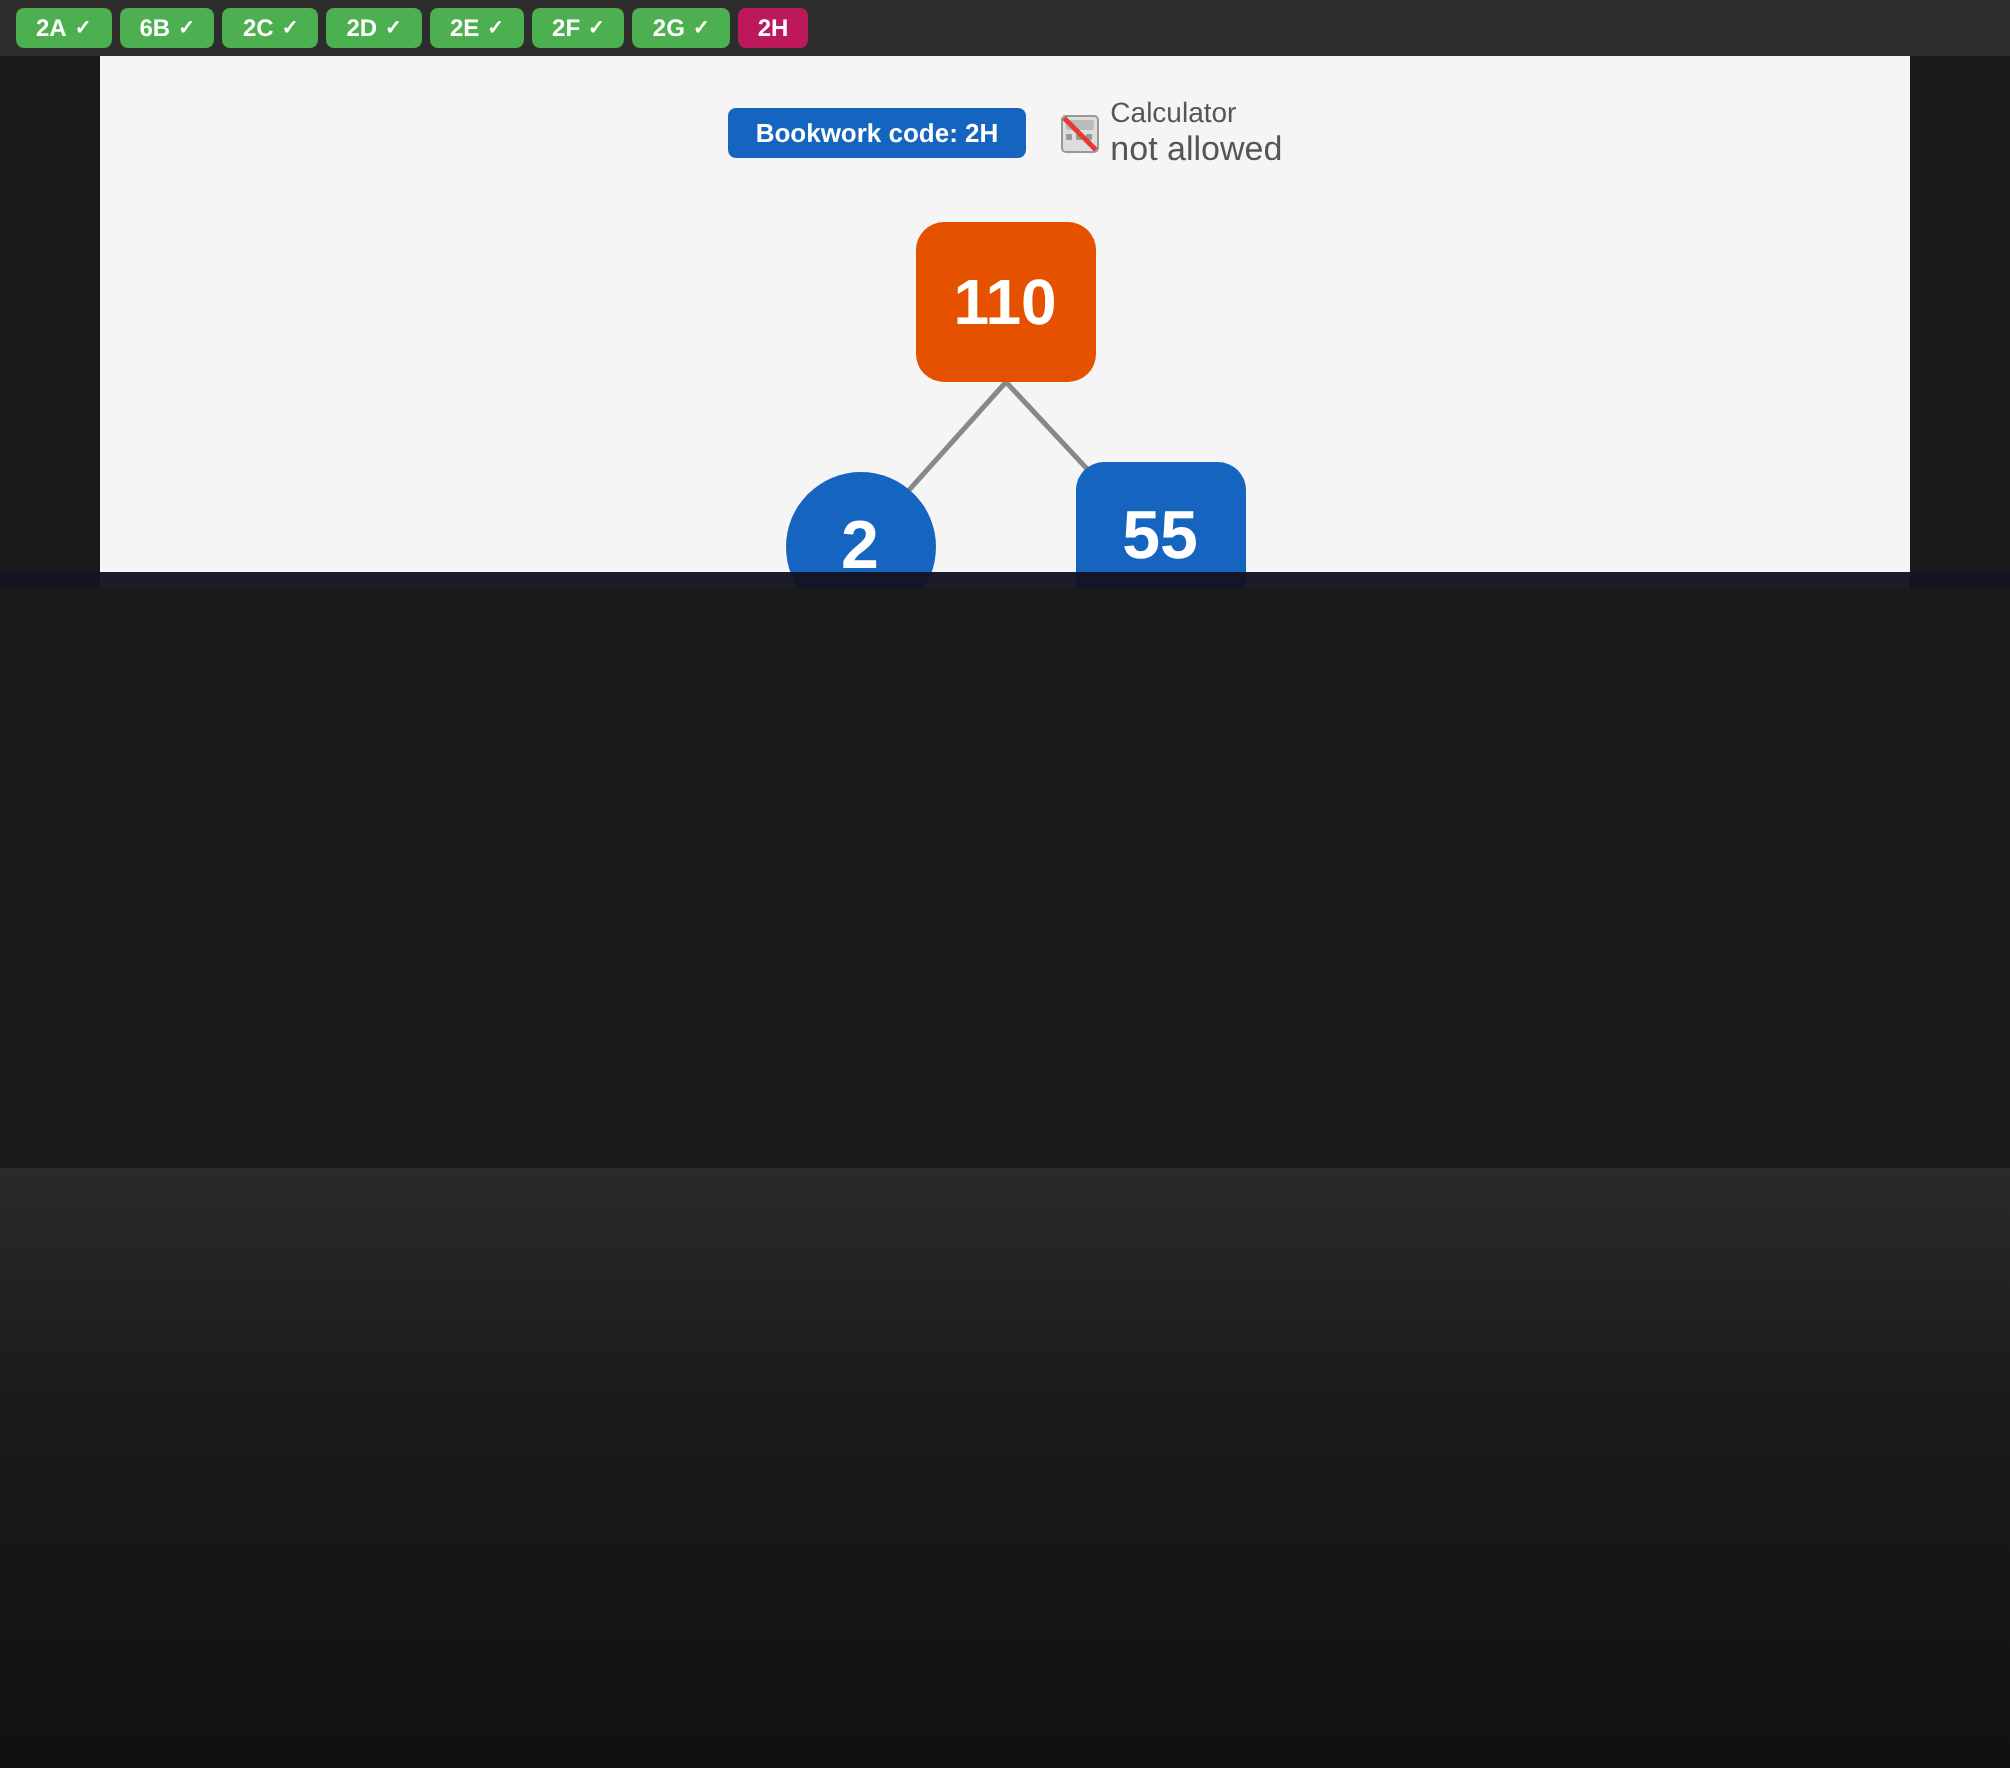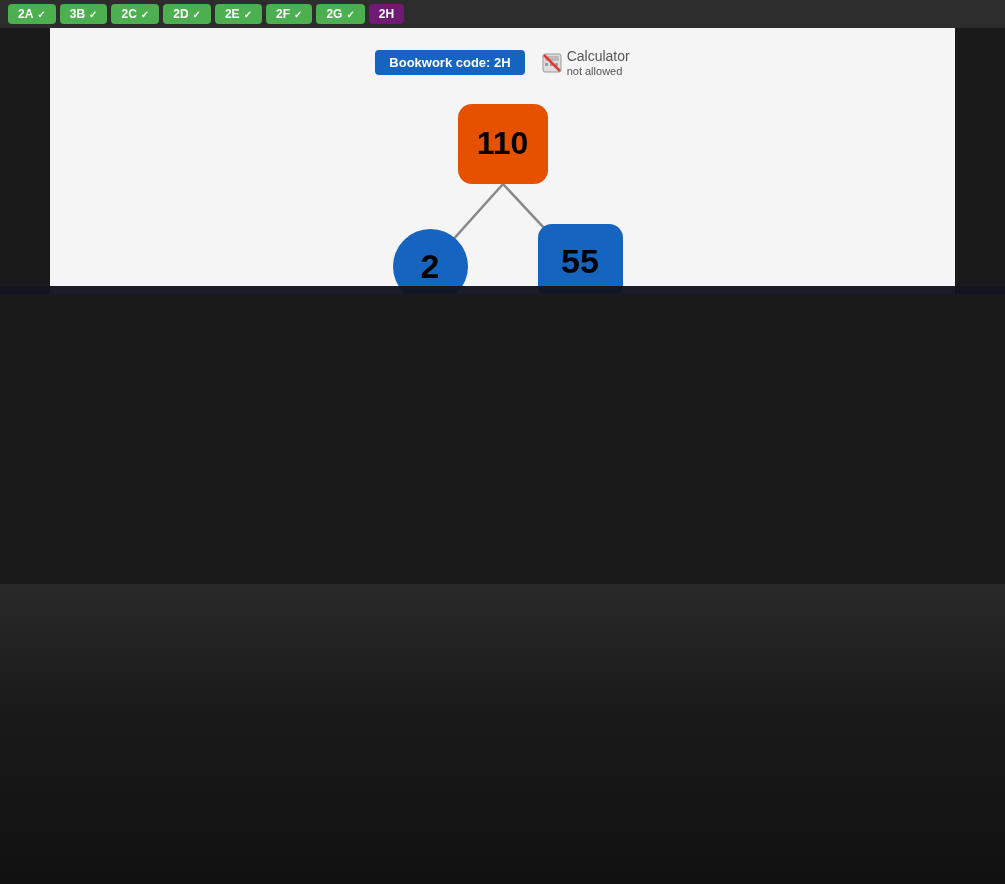--- a/index.html
+++ b/index.html
@@ -33,21 +33,21 @@
       color: white;
       cursor: pointer;
       display: flex;
       align-items: center;
       gap: 4px;
     }
     .nav-tab.completed {
       background: #4caf50;
     }
     .nav-tab.active {
-      background: #701a75;
+      background: #be185d;
     }
     .checkmark {
       font-size: 10px;
     }
 
     
     .bookwork-bar {
       display: flex;
       align-items: center;
       gap: 16px;
@@ -96,21 +96,21 @@
     }
 
     
     .node {
       position: absolute;
       display: flex;
       align-items: center;
       justify-content: center;
       font-size: 32px;
       font-weight: 700;
-      color: #000000;
+      color: #ffffff;
       border-radius: 12px;
     }
     .node-orange {
       background: #e65100;
       width: 90px;
       height: 80px;
       border-radius: 14px;
       top: 10px;
       left: 50%;
       transform: translateX(-50%);
@@ -253,21 +253,21 @@
   </style>
 </head>
 <body>
 
 <div class="top-nav">
   <div class="nav-tab completed">
     <span>2A</span>
     <span class="checkmark">✓</span>
   </div>
   <div class="nav-tab completed">
-    <span>3B</span>
+    <span>6B</span>
     <span class="checkmark">✓</span>
   </div>
   <div class="nav-tab completed">
     <span>2C</span>
     <span class="checkmark">✓</span>
   </div>
   <div class="nav-tab completed">
     <span>2D</span>
     <span class="checkmark">✓</span>
   </div>
@@ -298,21 +298,21 @@
       <svg width="22" height="22" viewBox="0 0 22 22">
         <rect x="2" y="2" width="18" height="18" rx="2" fill="#ddd" stroke="#999" stroke-width="1"></rect>
         <rect x="4" y="4" width="14" height="5" rx="1" fill="#bbb"></rect>
         <rect x="4" y="11" width="3" height="3" rx="0.5" fill="#999"></rect>
         <rect x="9" y="11" width="3" height="3" rx="0.5" fill="#999"></rect>
         <rect x="14" y="11" width="3" height="3" rx="0.5" fill="#999"></rect>
         <line x1="3" y1="3" x2="19" y2="19" stroke="#e53935" stroke-width="2.5"></line>
       </svg>
       <div style="line-height:1.2;">
         <div style="font-size:14px;">Calculator</div>
-        <div style="font-size:11px;">not allowed</div>
+        <div style="font-size:17px;text-align:center;">not allowed</div>
       </div>
     </div>
   </div>
 
 
   <div class="tree-container">
 
     <svg class="tree-svg" viewBox="0 0 400 320">
 
       <line x1="200" y1="90" x2="130" y2="168" stroke="#888" stroke-width="2.5"></line>

